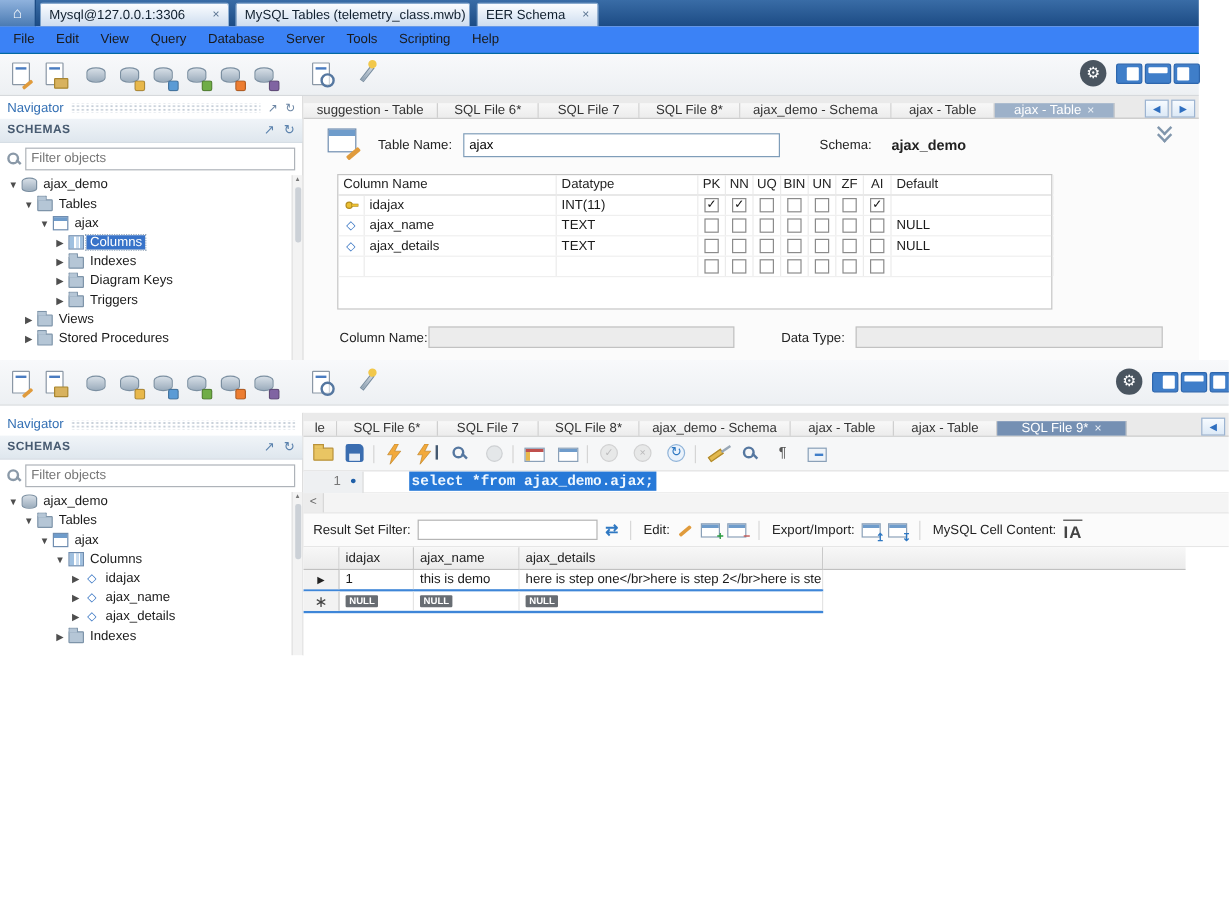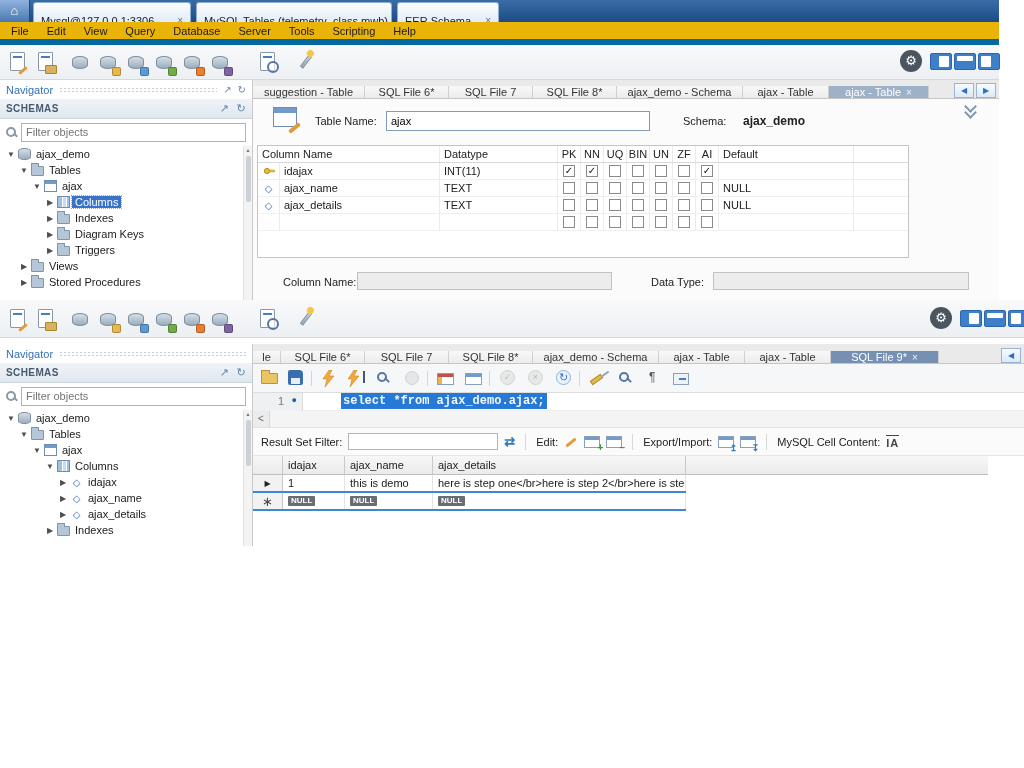--- a/index.html
+++ b/index.html
@@ -2,23 +2,23 @@
 <html><head>
 <meta charset="utf-8">
 <style>
 *{margin:0;padding:0;box-sizing:border-box}
 html,body{width:1024px;height:768px}
 body{position:relative;background:#fff;font-family:"Liberation Sans",sans-serif;font-size:11px;color:#1a1a1a;overflow:hidden}
 .abs{position:absolute}
 
 .titlebar{left:0;top:0;width:999px;height:22px;background:linear-gradient(#396ca6,#1c4b84)}
 .homebtn{left:0;top:0;width:30px;height:22px;background:linear-gradient(#8fb2dd,#4a7ab2);color:#fff;font-size:13px;text-align:center;line-height:22px;border-right:1px solid #1c4b84}
-.wtab{top:2px;height:36px;background:linear-gradient(#fbfdff,#cddcef);border:1px solid #8fb0d4;border-bottom:0;border-radius:3px 3px 0 0;display:flex;align-items:center;gap:2px;padding:0 7px;color:#0f1e2d;overflow:hidden;white-space:nowrap}
+.wtab{top:2px;height:20px;background:linear-gradient(#fbfdff,#cddcef);border:1px solid #8fb0d4;border-bottom:0;border-radius:3px 3px 0 0;display:flex;align-items:center;gap:2px;padding:0 7px;color:#0f1e2d;overflow:hidden;white-space:nowrap}
 .wtab .x{color:#57718f;font-size:10px;margin-left:auto}
-.menubar{left:0;top:22px;width:999px;height:23px;background:#eab308;border-bottom:6px solid #0369a1;display:flex;align-items:center;padding:0 2px}
+.menubar{left:0;top:22px;width:999px;height:23px;background:#3b82f6;border-bottom:1px solid #0369a1;display:flex;align-items:center;padding:0 2px}
 .mi{padding:2px 9px;cursor:default}
 .toolbar{background:linear-gradient(#f8f9fb,#edf0f3);border-bottom:1px solid #d6d9dc}
 
 .tbi{position:absolute;width:24px;height:24px}
 .pg{position:absolute;left:4px;top:2px;width:15px;height:19px;background:#fff;border:1px solid #8a97a5;border-radius:1px}
 .pg i{position:absolute;left:2px;top:3px;width:9px;height:2px;background:#4a7cc0}
 .pg.p::after{content:"";position:absolute;right:-4px;bottom:-2px;width:10px;height:3px;background:#e09b3c;transform:rotate(-40deg);border-radius:1px}
 .pg.f::after{content:"";position:absolute;right:-5px;bottom:-4px;width:10px;height:7px;background:#d8b25e;border:1px solid #a8852f;border-radius:1px}
 .pg.m::after{content:"";position:absolute;right:-5px;bottom:-3px;width:8px;height:8px;border:2px solid #5577a0;border-radius:50%;background:rgba(255,255,255,.6)}
 .cyl{position:absolute;left:4px;top:6px;width:16px;height:13px;background:linear-gradient(#d6dee6,#9cadbd);border:1px solid #7b8fa1;border-radius:8px/4px}
@@ -113,21 +113,21 @@
 .gut .dotm{position:absolute;right:5px;top:2px;color:#1f5fa8;font-size:9px}
 .code{position:absolute;left:88px;top:1px;font-weight:bold;font-size:12px;font-family:Liberation Mono, monospace}
 .selsql{background:#2779d8;color:#eef7ff;padding:1px 2px}
 .hscroll{position:absolute;left:0;right:0;height:17px;background:#f4f4f4;border-bottom:1px solid #e3e3e3}
 .hbtn{position:absolute;left:0;top:0;width:17px;height:16px;background:#ececec;border-right:1px solid #d8d8d8;color:#666;font-size:10px;text-align:center;line-height:16px}
 
 .resbar{position:absolute;left:0;right:0;height:28px;background:#fbfbfb;border-bottom:1px solid #e6e6e6;display:flex;align-items:center;padding:0 8px;gap:6px;color:#222}
 .rin{width:150px;height:17px;border:1px solid #b5b5b5;background:#fff}
 .vsep{width:1px;height:16px;background:#d8d8d8;margin:0 4px}
 .swap{color:#2f78c2;font-weight:bold;font-size:13px}
-.wrapi{font-weight:bold;font-size:11px;color:#444;border-top:1px solid #444;padding-top:1px;letter-spacing:1px}
+.wrapi{font-weight:bold;font-size:14px;color:#444;border-top:1px solid #444;padding-top:1px;letter-spacing:1px}
 .penc{width:14px;height:14px;position:relative}
 .penc::before{content:"";position:absolute;left:1px;top:6px;width:12px;height:3px;background:#e09b3c;transform:rotate(-40deg);border-radius:1px}
 .sgrid{width:16px;height:12px;background:#fff;border:1px solid #8aa0b8;background-image:linear-gradient(#6f9ccb 0 3px,transparent 3px);position:relative}
 .sgrid.plus::after{content:"+";position:absolute;right:-4px;bottom:-6px;color:#2e9e44;font-weight:bold;font-size:10px}
 .sgrid.minus::after{content:"−";position:absolute;right:-4px;bottom:-6px;color:#c0504d;font-weight:bold;font-size:10px}
 .sgrid.up::after{content:"↥";position:absolute;right:-4px;bottom:-6px;color:#2f78c2;font-weight:bold;font-size:9px}
 .sgrid.down::after{content:"↧";position:absolute;right:-4px;bottom:-6px;color:#2f78c2;font-weight:bold;font-size:9px}
 .rgridwrap{position:absolute;left:0;right:0;bottom:0;background:#fff}
 .rhead{display:flex;height:19px;width:735px}
 .rhc{background:linear-gradient(#f7f7f7,#ebebeb);border-right:1px solid #c9c9c9;border-bottom:1px solid #c0c0c0;display:flex;align-items:center;padding:0 5px;color:#222}
@@ -325,21 +325,21 @@
       <span class="formicon" style="left:20px;top:8px"></span>
       <span class="formlab" style="left:62px;top:16px">Table Name:</span>
       <input class="tin" style="left: 133px; top: 12px; width: 264px;" value="ajax">
       <span class="formlab" style="left:430px;top:16px">Schema:</span>
       <span class="formlab" style="left:490px;top:15px;font-weight:bold;font-size:12px">ajax_demo</span>
       <span class="chev" style="right:16px;top:6px">
           <b></b>
           <b></b>
         </span>
 
-      <div class="cgrid" style="left:4px;top:46px;width:652px;height:113px">
+      <div class="cgrid" style="left:28px;top:46px;width:596px;height:113px">
         <div class="crow h">
           <div class="cc w-nameh">Column Name</div>
           <div class="cc w-dt">Datatype</div>
           <div class="cc w-cb">PK</div>
           <div class="cc w-cb">NN</div>
           <div class="cc w-cb">UQ</div>
           <div class="cc w-cb">BIN</div>
           <div class="cc w-cb">UN</div>
           <div class="cc w-cb">ZF</div>
           <div class="cc w-cb">AI</div>

